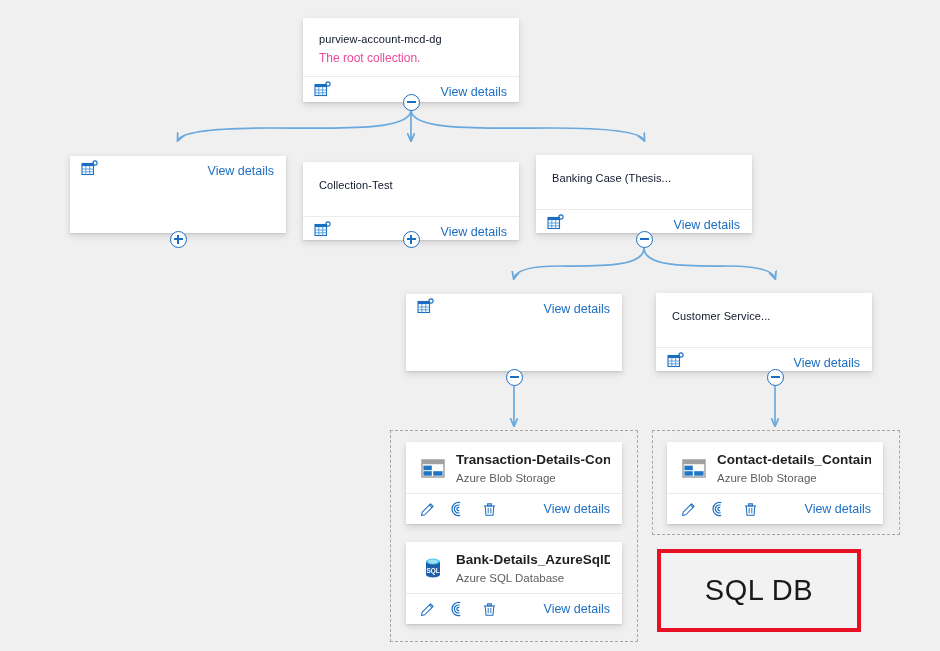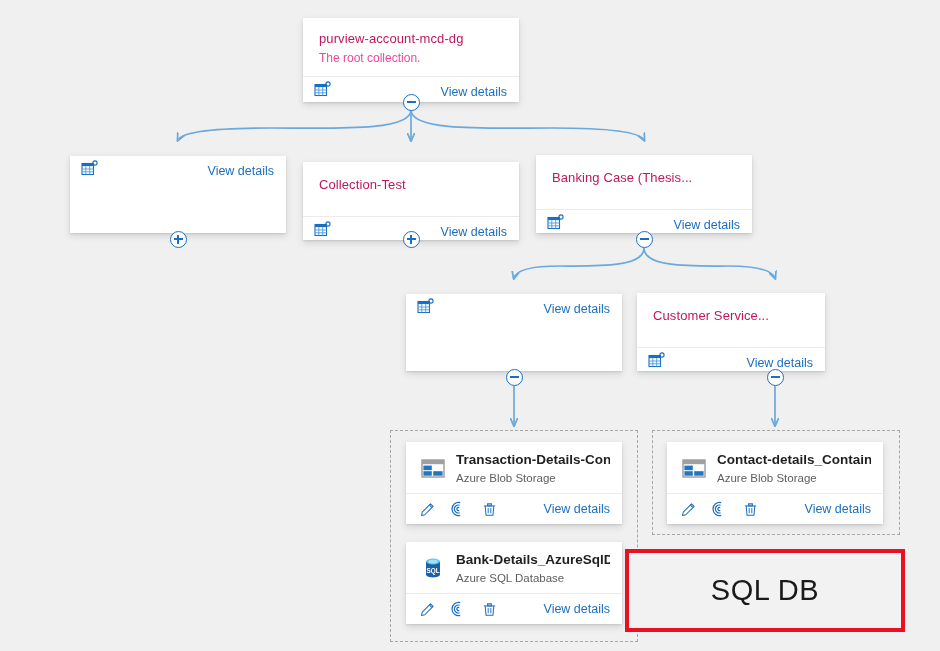--- a/index.html
+++ b/index.html
@@ -34,22 +34,22 @@
     background: #ffffff;
     box-shadow: 0 0.6px 1.8px rgba(0,0,0,0.10), 0 3.2px 7.2px rgba(0,0,0,0.12);
     box-sizing: border-box;
   }
   .node-body {
     padding: 14px 16px 10px 16px;
     min-height: 48px;
     box-sizing: border-box;
   }
   .node-title {
-    font-size: 13px;
-    color: #be185d;
+    font-size: 11px;
+    color: #0f172a;
     line-height: 18px;
     letter-spacing: 0.1px;
     white-space: nowrap;
     overflow: hidden;
   }
   .node-sub {
     font-size: 12px;
     color: #ec4899;
     line-height: 16px;
     margin-top: 2px;
@@ -289,21 +289,21 @@
           <rect x="1" y="3.5" width="11.5" height="2.6" fill="#1b6ec2"></rect>
           <path d="M 4.8 6.1 V 14.5 M 8.7 6.1 V 14.5 M 1 9 H 12.5 M 1 11.8 H 12.5" stroke="#4a9ae0" stroke-width="0.9" fill="none"></path>
           <circle cx="14" cy="3" r="2.1" fill="none" stroke="#1b6ec2" stroke-width="1.1"></circle>
         </svg>
       </span>
       <span class="view-details">View details</span>
     </div>
   </div>
   <div class="toggle minus" style="left:506px; top:369px;"></div>
 
-  <div class="node collection-card" style="left:637px; top:293px; width:188px; height:78px;">
+  <div class="node collection-card" style="left:656px; top:293px; width:216px; height:78px;">
     <div class="node-body">
       <div class="node-title">Customer Service...</div>
     </div>
     <div class="node-footer">
       <span class="collection-glyph">
         <svg width="17" height="17" viewBox="0 0 17 17">
           <rect x="1" y="3.5" width="11.5" height="11" fill="none" stroke="#1b6ec2" stroke-width="1.1"></rect>
           <rect x="1" y="3.5" width="11.5" height="2.6" fill="#1b6ec2"></rect>
           <path d="M 4.8 6.1 V 14.5 M 8.7 6.1 V 14.5 M 1 9 H 12.5 M 1 11.8 H 12.5" stroke="#4a9ae0" stroke-width="0.9" fill="none"></path>
           <circle cx="14" cy="3" r="2.1" fill="none" stroke="#1b6ec2" stroke-width="1.1"></circle>
@@ -438,17 +438,17 @@
           <path d="M 3.4 4.4 L 4.3 14.2 H 11.7 L 12.6 4.4" fill="none" stroke="#1b6ec2" stroke-width="1.1"></path>
           <path d="M 2 4.2 H 14" stroke="#1b6ec2" stroke-width="1.1"></path>
           <path d="M 6 2 H 10 V 4.2 H 6 Z" fill="none" stroke="#1b6ec2" stroke-width="1.1"></path>
           <path d="M 6.6 6.4 V 12 M 9.4 6.4 V 12" stroke="#1b6ec2" stroke-width="1"></path>
         </svg>
       </span>
       <span class="view-details">View details</span>
     </div>
   </div>
 
-  <div class="annotation" style="left:625px; top:549px; width:280px; height:83px;">
+  <div class="annotation" style="left:657px; top:549px; width:204px; height:83px;">
     <span class="annotation-label">SQL DB</span>
   </div>
 
 </div>
 
 </body></html>

